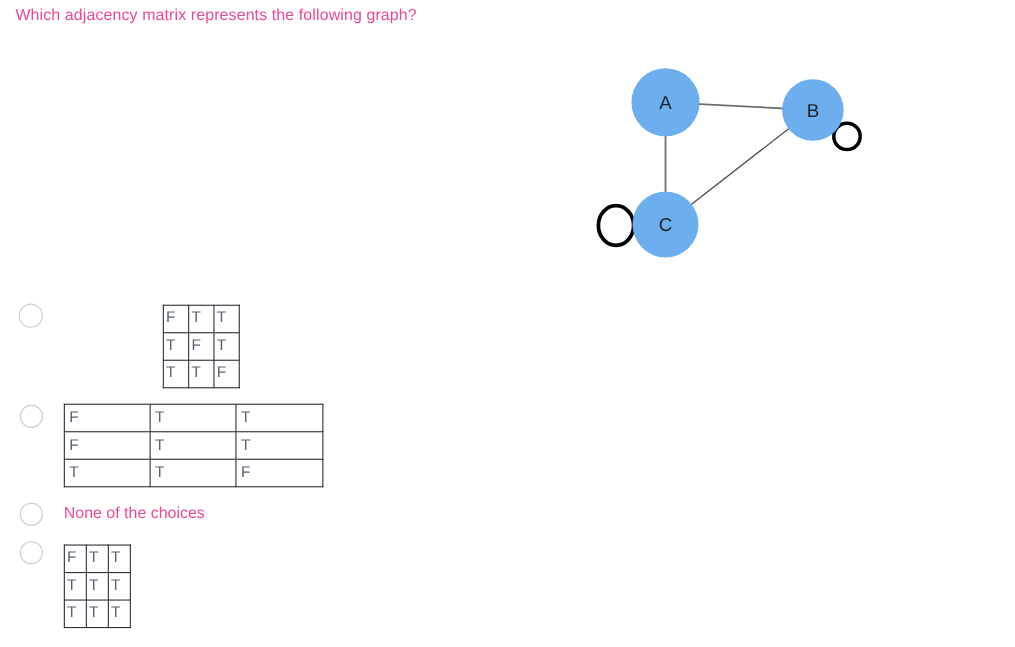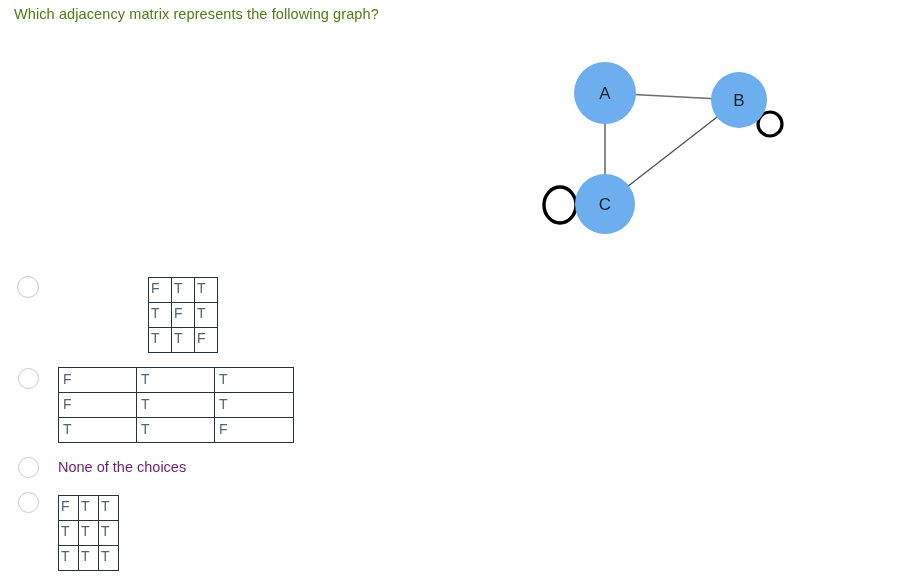--- a/index.html
+++ b/index.html
@@ -16,21 +16,21 @@
     overflow: hidden;
   }
 
   
   #question-prompt {
     position: absolute;
     left: 14px;
     top: 4px;
     font-size: 14.5px;
     line-height: 20px;
-    color: #4d7c0f;
+    color: #ec4899;
     letter-spacing: 0.1px;
     white-space: nowrap;
   }
 
   
   #graph-figure {
     position: absolute;
     left: 520px;
     top: 40px;
     width: 300px;
@@ -91,21 +91,21 @@
   }
   table.matrix-wide td.c0 { width: 69px; }
   table.matrix-wide td.c1 { width: 69px; }
   table.matrix-wide td.c2 { width: 70px; }
 
   
   .option-text {
     position: absolute;
     font-size: 14.5px;
     line-height: 20px;
-    color: #701a75;
+    color: #ec4899;
     white-space: nowrap;
   }
 </style>
 </head>
 <body>
 
 <div id="question-prompt">Which adjacency matrix represents the following graph?</div>
 
 <div id="graph-figure">
   <svg width="300" height="215" viewBox="0 0 300 215" xmlns="http://www.w3.org/2000/svg">

